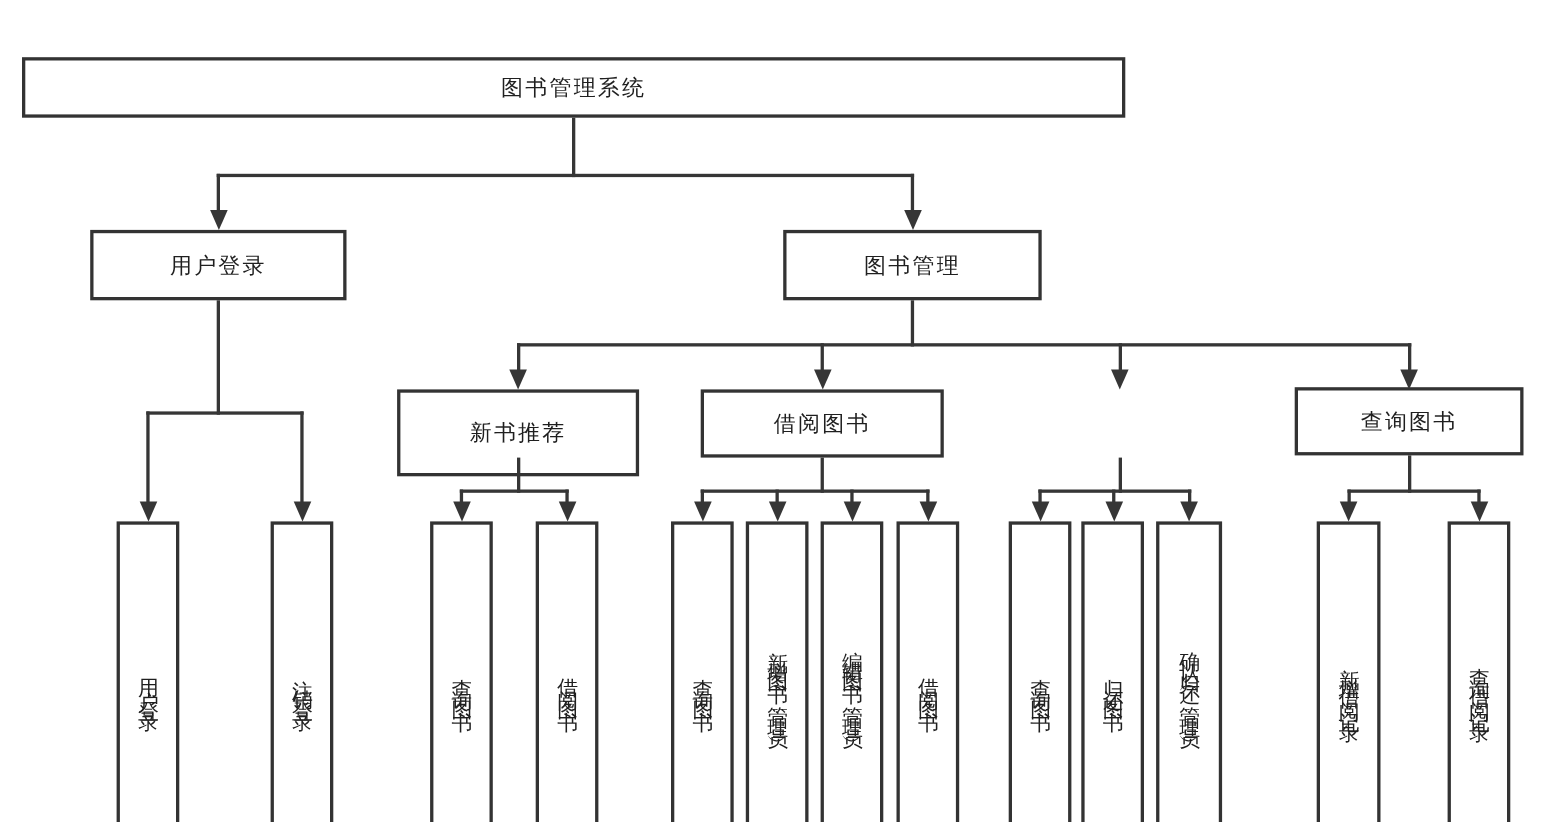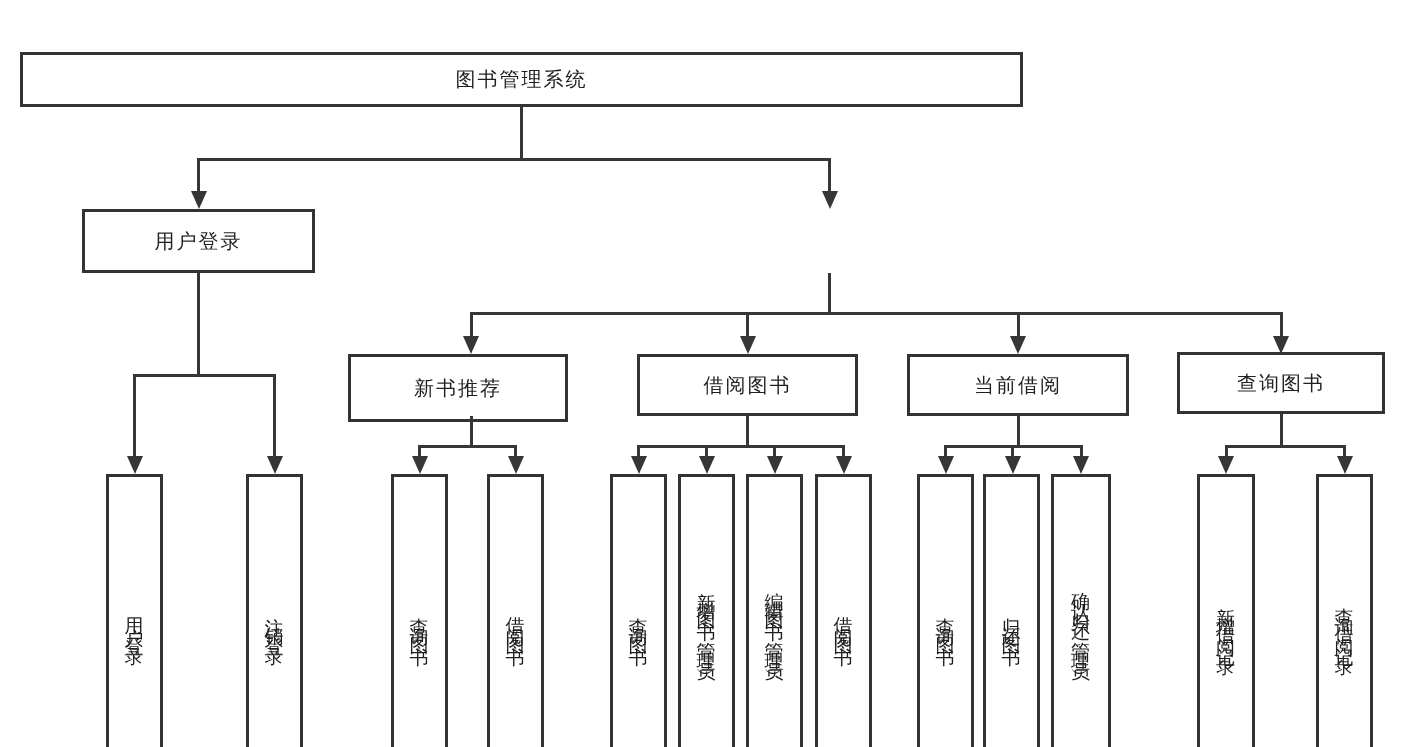--- a/index.html
+++ b/index.html
@@ -32,29 +32,29 @@
 
 <div class="chart">
 
   <div class="node h" style="left:20px;top:13px;width:1003px;height:55px">
     <span>图书管理系统</span>
   </div>
 
   <div class="node h" style="left:82px;top:170px;width:233px;height:64px">
     <span>用户登录</span>
   </div>
+  <div class="node h" style="left:712px;top:170px;width:235px;height:64px">
+    <span>图书管理</span>
+  </div>
 
-  <div class="node h" style="left:348px;top:315px;width:220px;height:68px">
+  <div class="node h" style="left:361px;top:315px;width:220px;height:79px">
     <span>新书推荐</span>
   </div>
   <div class="node h" style="left:637px;top:315px;width:221px;height:62px">
     <span>借阅图书</span>
-  </div>
-  <div class="node h" style="left:907px;top:315px;width:222px;height:62px">
-    <span>当前借阅</span>
   </div>
   <div class="node h" style="left:1177px;top:313px;width:208px;height:62px">
     <span>查询图书</span>
   </div>
 
   <div class="node leaf" style="left:106px;top:435px;width:57px;height:296px">
     <span class="v">用户登录</span>
   </div>
   <div class="node leaf" style="left:246px;top:435px;width:57px;height:296px">
     <span class="v">注销登录</span>

